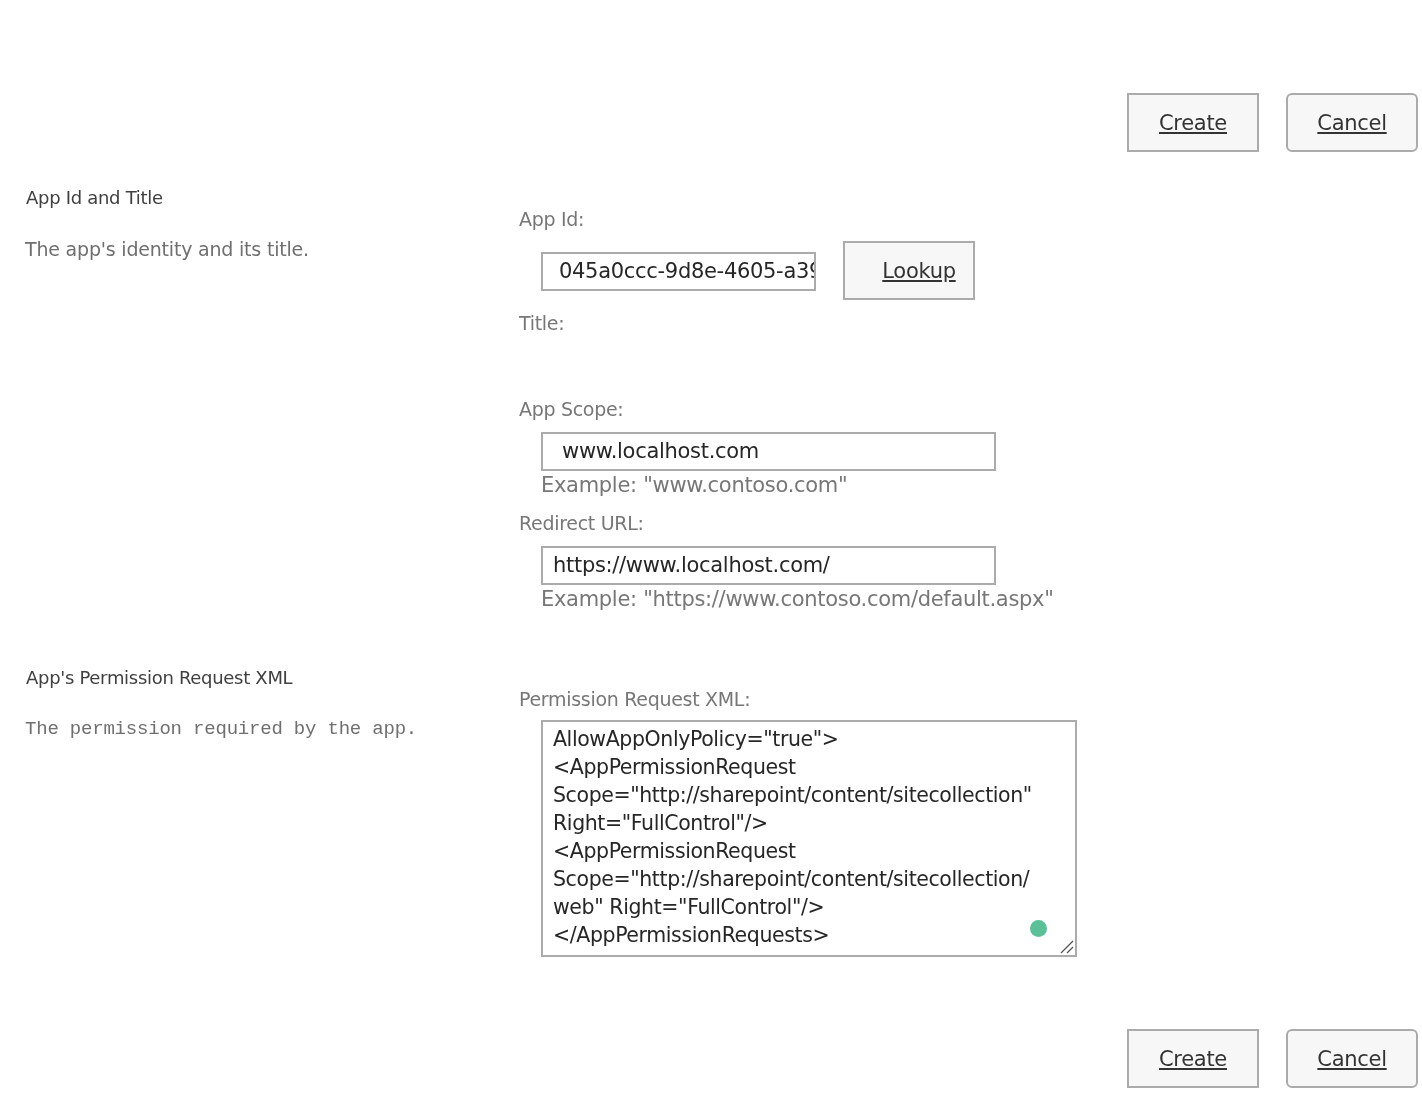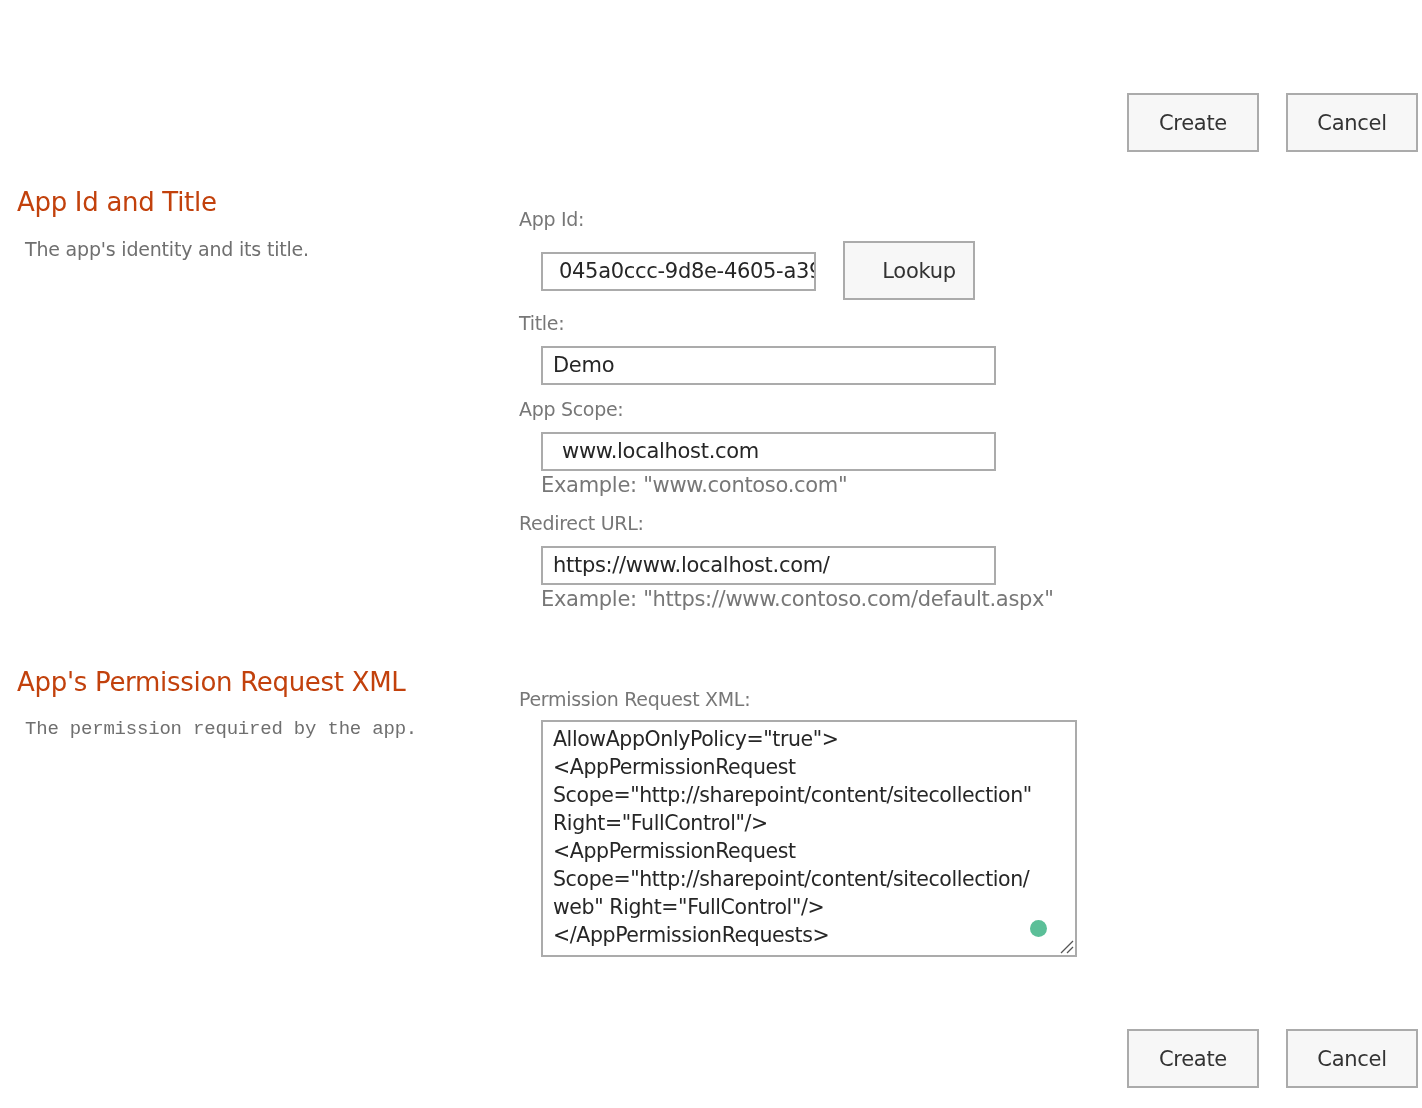--- a/index.html
+++ b/index.html
@@ -19,31 +19,32 @@
       background: #f7f7f7;
       border: 2px solid #ababab;
       font-family: "DejaVu Sans", sans-serif;
       font-size: 21px;
       color: #333333;
       cursor: pointer;
       display: flex;
       align-items: center;
       justify-content: center;
       letter-spacing: -0.3px;
+      text-decoration: underline;
     }
     .btn-create { width: 132px; left: 1127px; }
-    .btn-cancel { width: 132px; left: 1286px; }
+    .btn-cancel { width: 132px; left: 1286px; border-radius: 6px; }
     .top-row { top: 93px; }
     .bottom-row { top: 1029px; }
 
     .section-title {
       position: absolute;
-      left: 17px;
-      font-size: 26px;
-      color: #c2410c;
+      left: 26px;
+      font-size: 18px;
+      color: #404040;
       letter-spacing: -0.3px;
     }
     .section-desc {
       position: absolute;
       left: 25px;
       font-size: 19px;
       color: #6f6f6f;
       letter-spacing: -0.2px;
     }
 
@@ -123,21 +124,20 @@
   <button class="btn btn-cancel top-row">Cancel</button>
 
   <div class="section-title" style="top:187px;">App Id and Title</div>
   <div class="section-desc" style="top:238px;">The app's identity and its title.</div>
 
   <div class="field-label" style="top:208px;">App Id:</div>
   <div class="text-input" style="top:252px; width:275px;padding-left:16px;">045a0ccc-9d8e-4605-a39</div>
   <button class="btn" style="left:843px; top:241px; width:132px; height:59px;padding-left:20px;">Lookup</button>
 
   <div class="field-label" style="top:312px;">Title:</div>
-  <div class="text-input" style="top:346px; width:455px;">Demo</div>
 
   <div class="field-label" style="top:398px;">App Scope:</div>
   <div class="text-input" style="top:432px; width:455px;padding-left:19px;">www.localhost.com</div>
   <div class="hint" style="top:473px;">Example: "www.contoso.com"</div>
 
   <div class="field-label" style="top:512px;">Redirect URL:</div>
   <div class="text-input" style="top:546px; width:455px;">https://www.localhost.com/</div>
   <div class="hint" style="top:587px;">Example: "https://www.contoso.com/default.aspx"</div>
 
   <div class="section-title" style="top:667px;">App's Permission Request XML</div>

